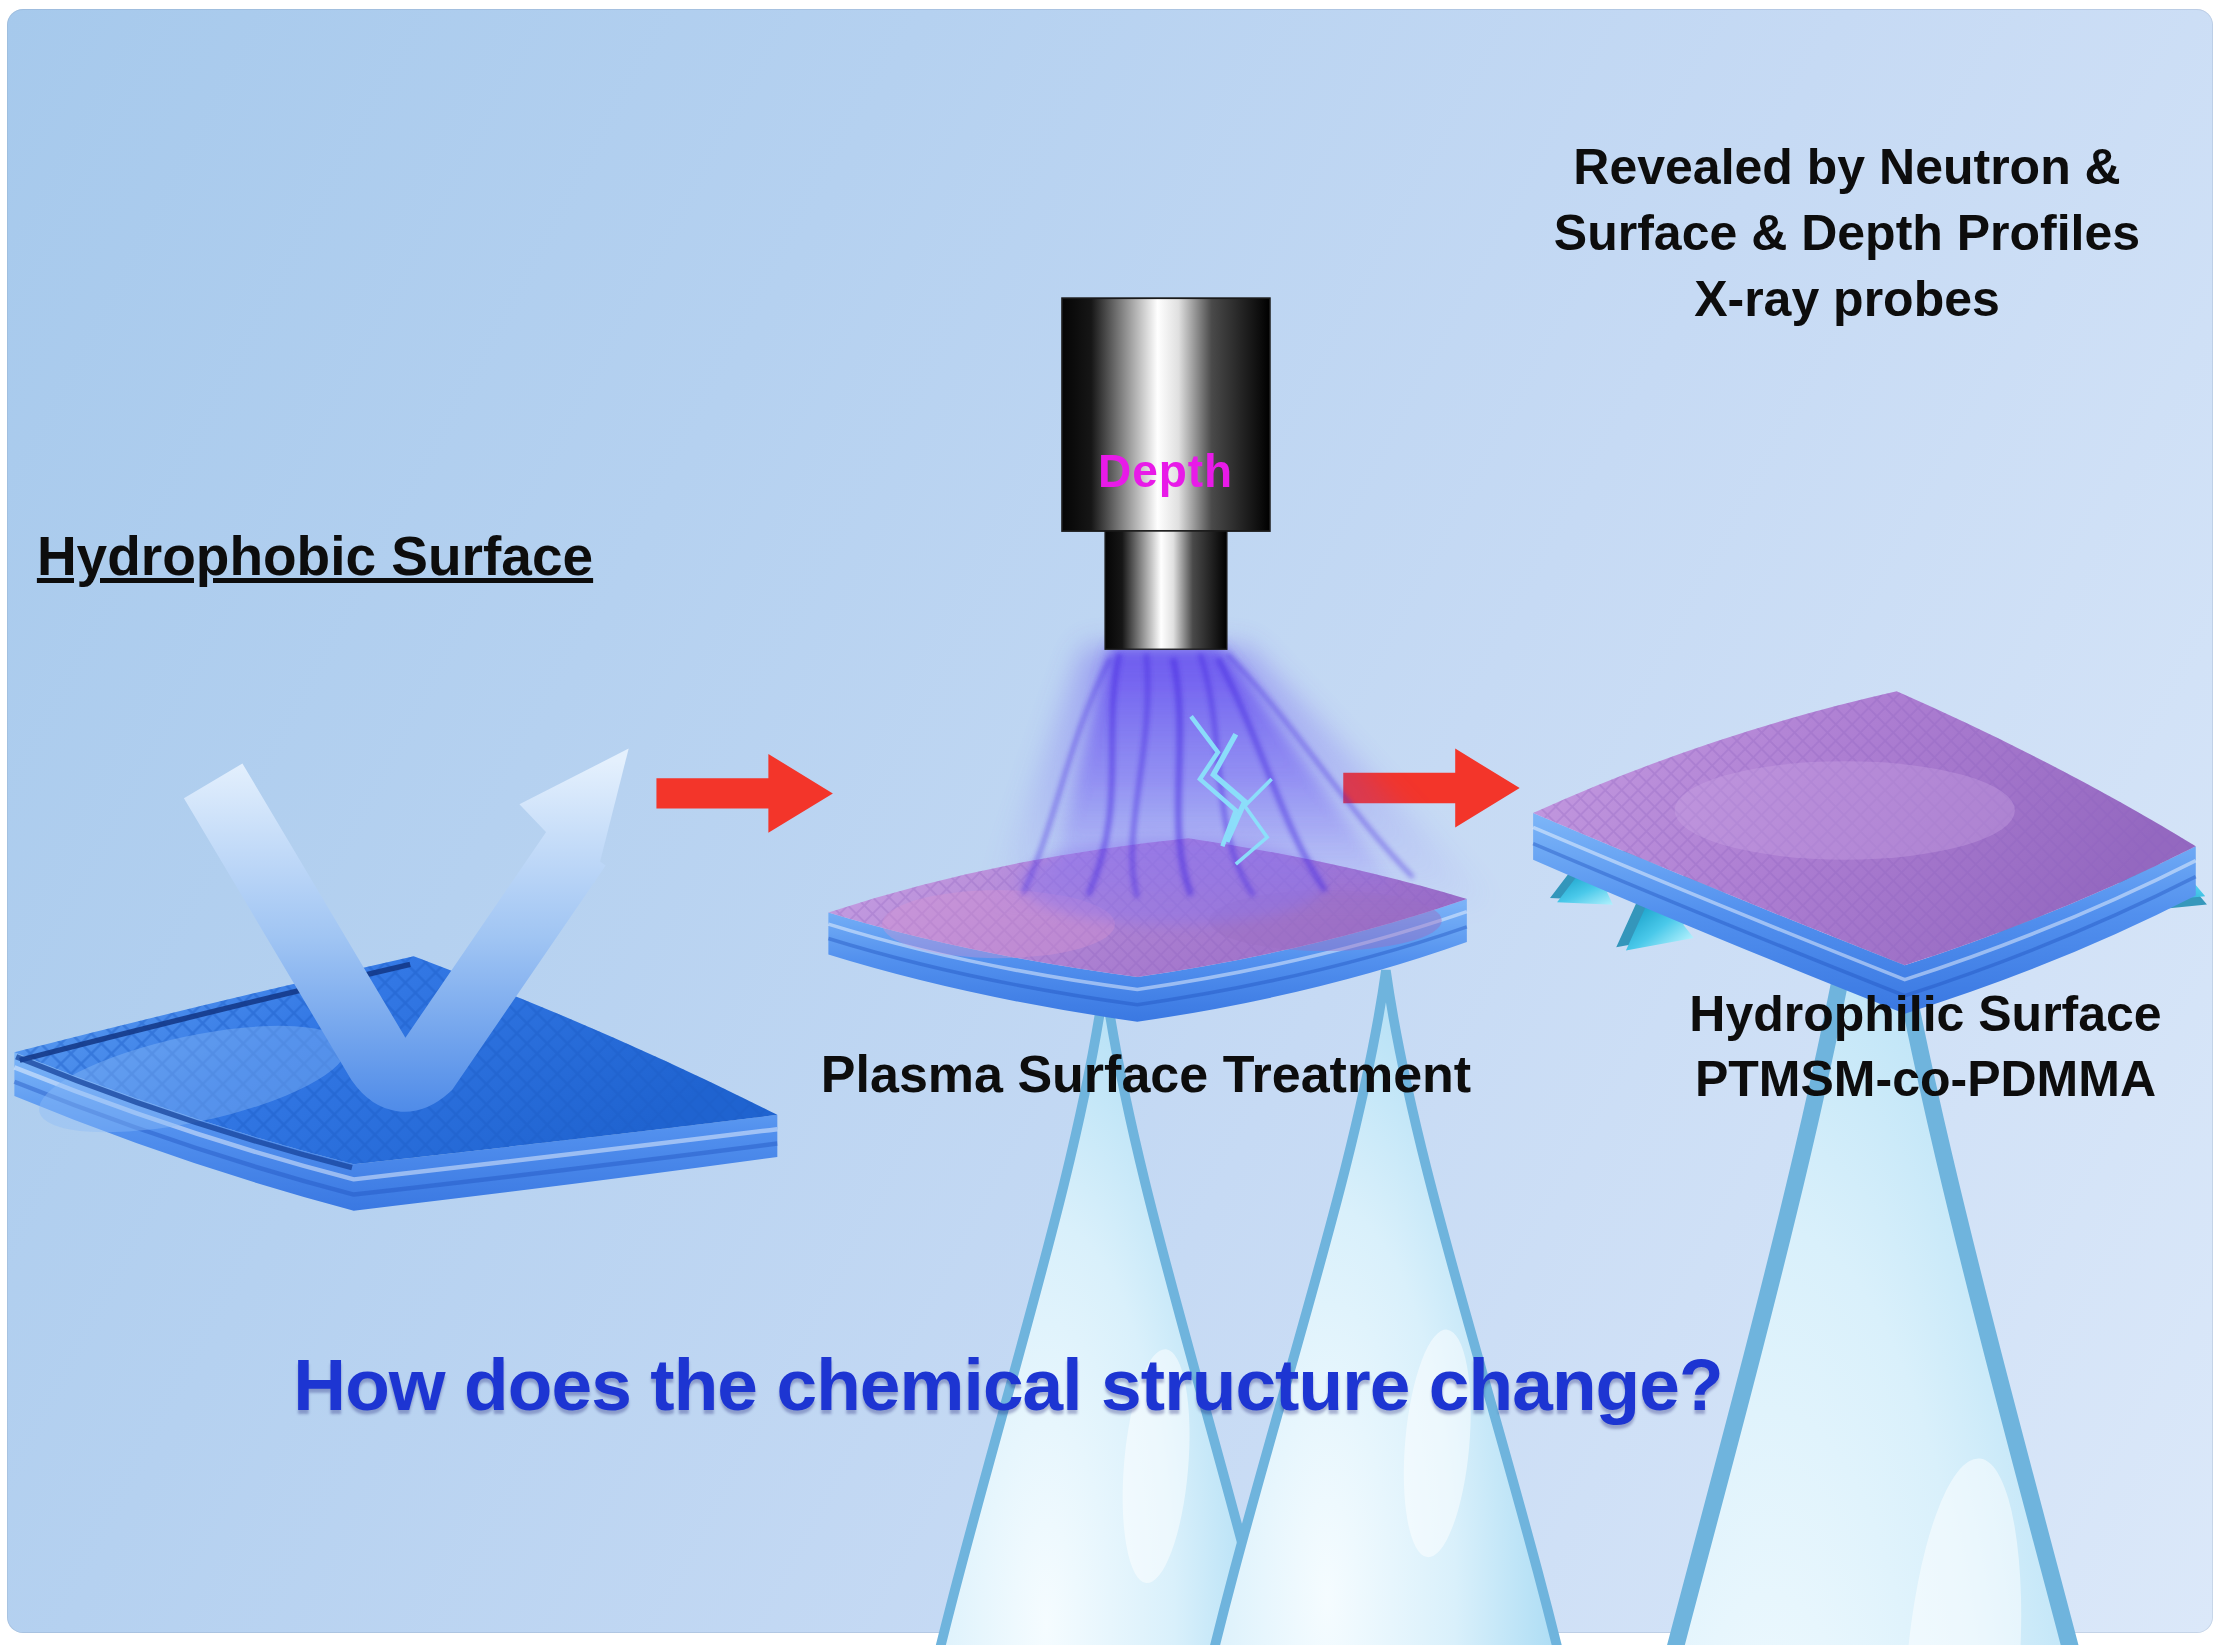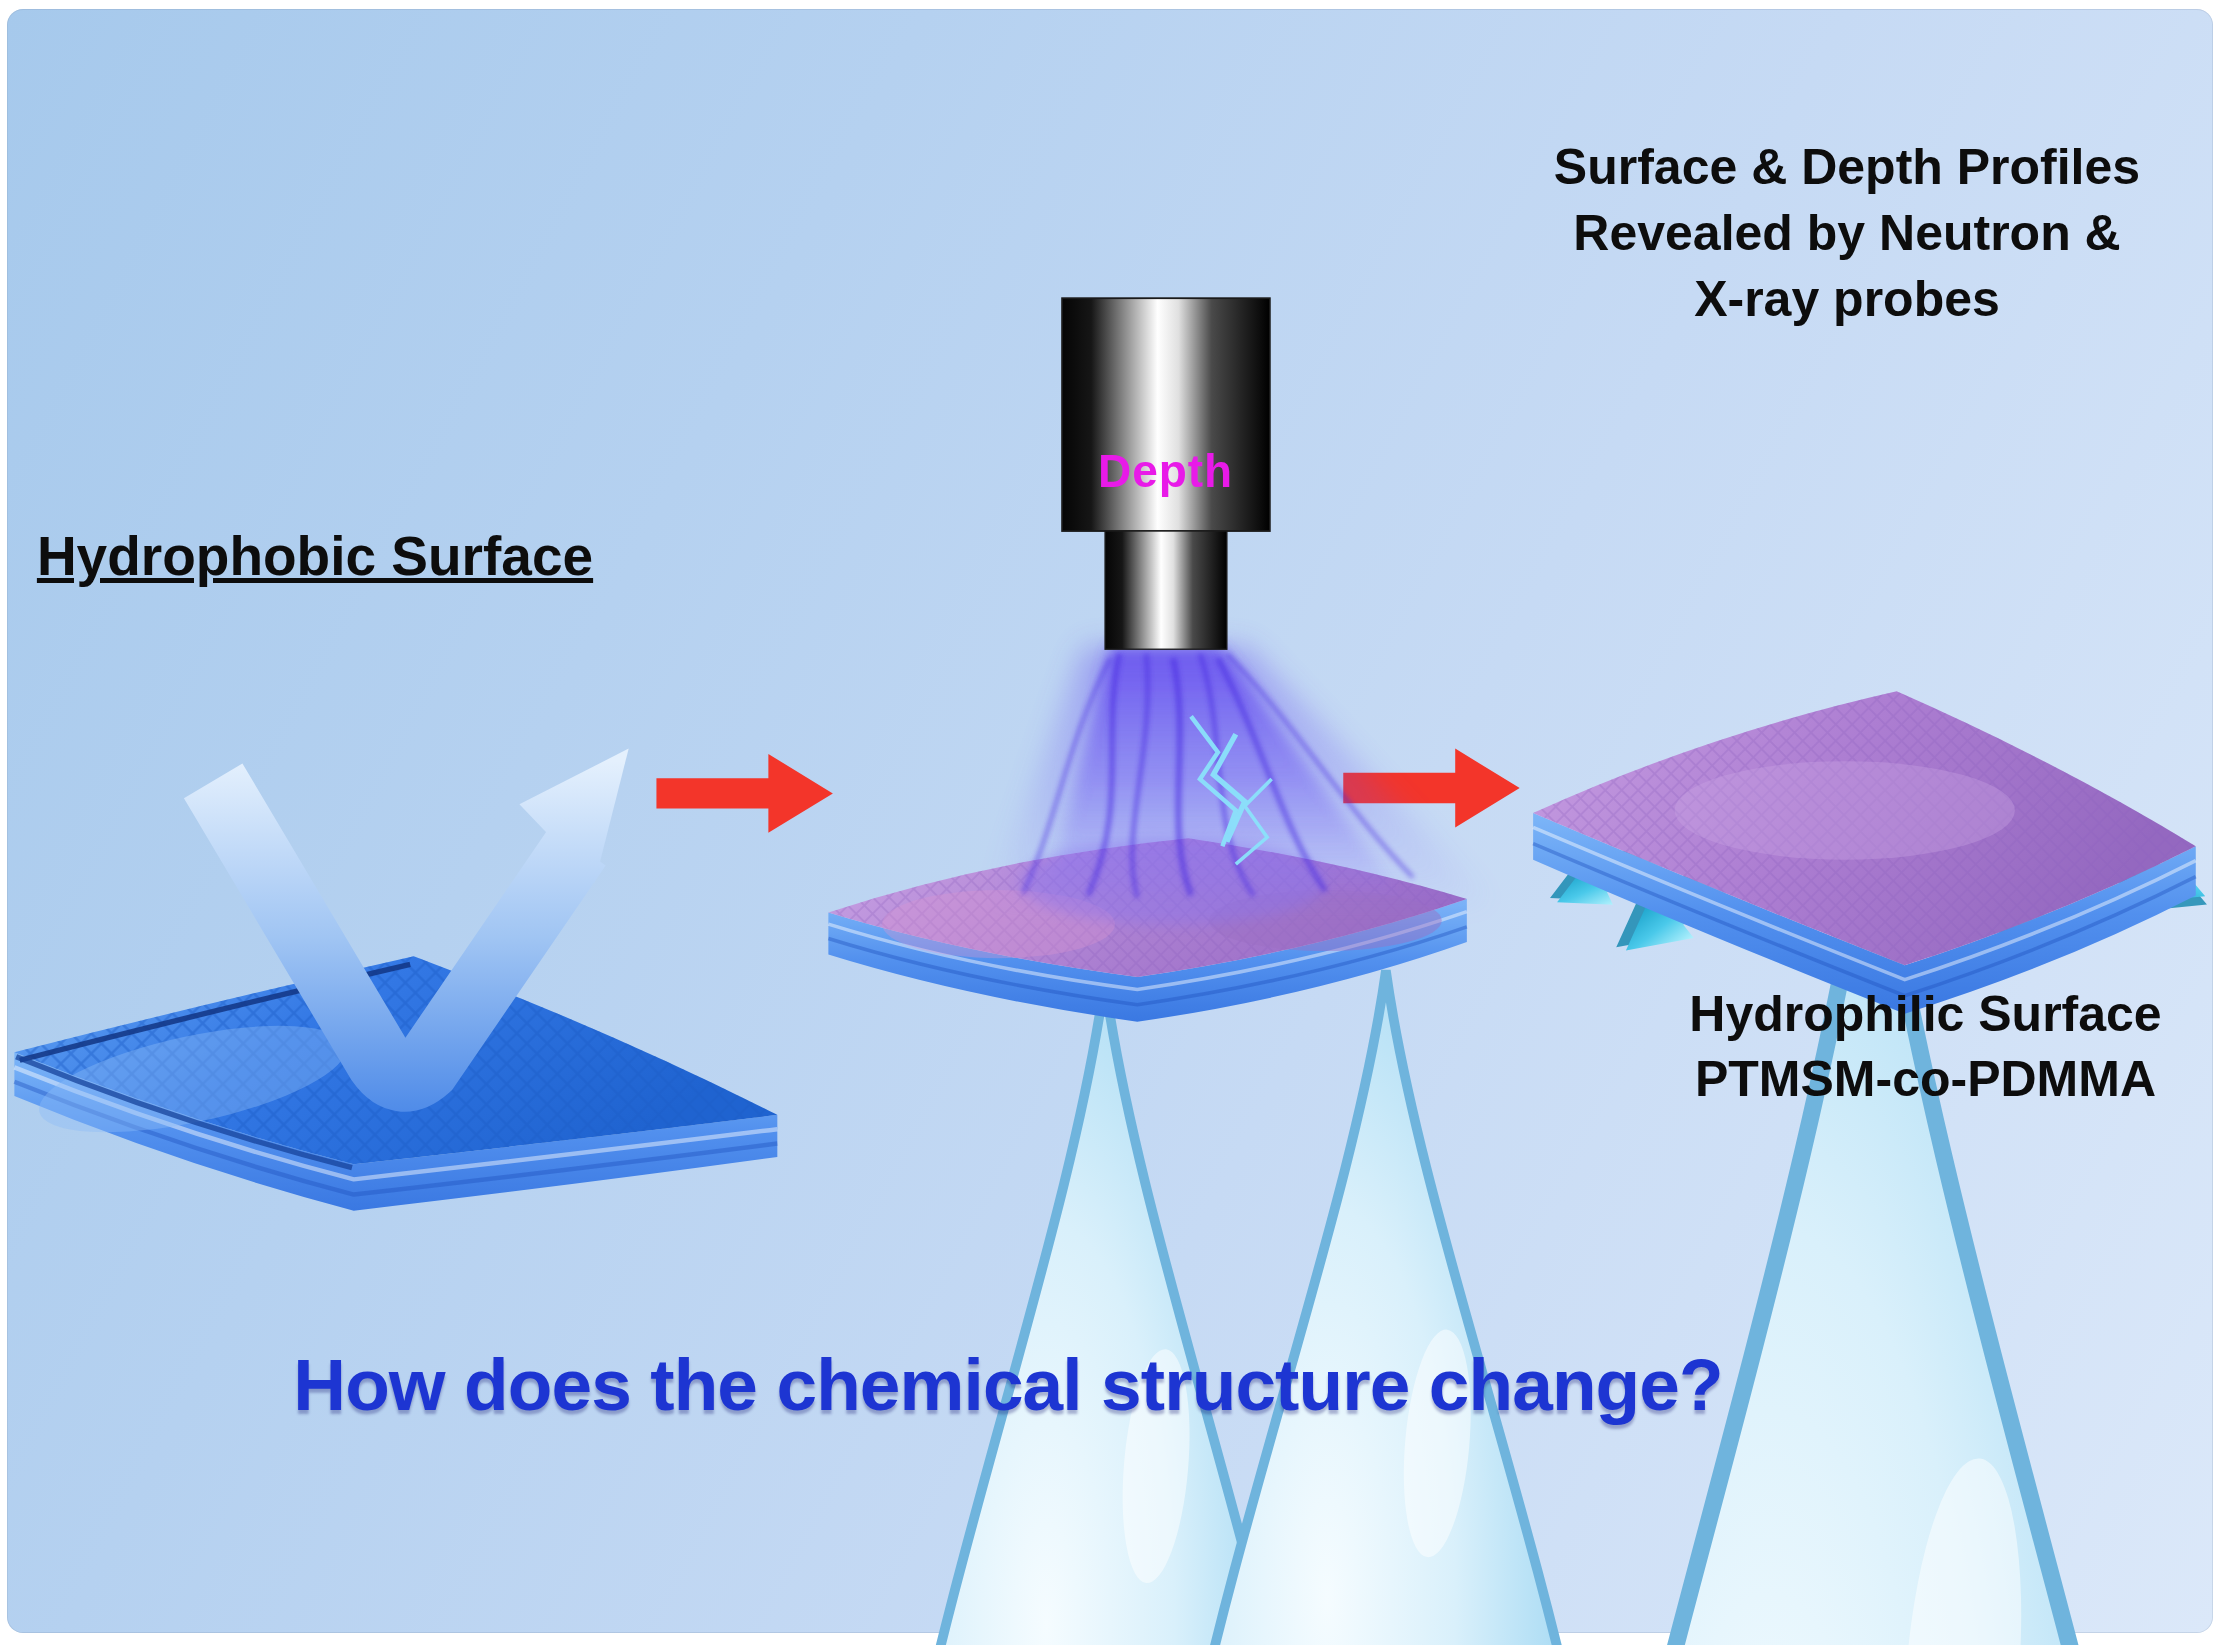--- a/index.html
+++ b/index.html
@@ -204,28 +204,29 @@
     <g>
       <use href="#drop" transform="translate(2142,642) scale(1.26,1.40)"></use>
     </g>
   </svg>
 
   <div class="lbl" id="left-title">
     <div>Hydrophobic Surface</div>
   </div>
 
   <div class="lbl" id="profiles-header">
+    <div>Revealed by Neutron &amp;</div>
     <div>Surface &amp; Depth Profiles</div>
-    <div>Revealed by Neutron &amp;</div>
     <div>X-ray probes</div>
   </div>
 
 
   <div class="lbl" id="plasma-label">Depth</div>
 
+  <div class="lbl" id="treatment-caption">Plasma Surface Treatment</div>
 
   <div class="lbl" id="hydrophilic-title">
     <div>Hydrophilic Surface</div>
     <div>PTMSM-co-PDMMA</div>
   </div>
 
   <div class="lbl" id="question">How does the chemical structure change?</div>
 </div>
 
 

